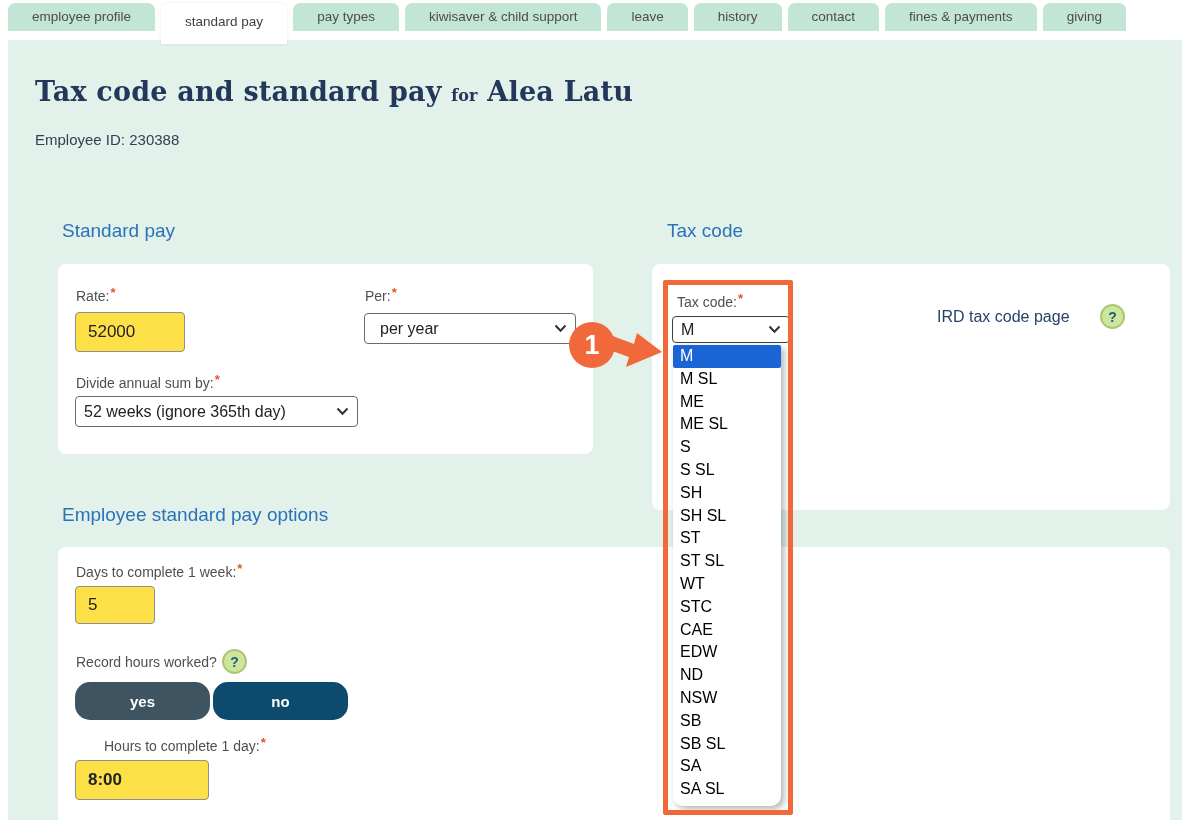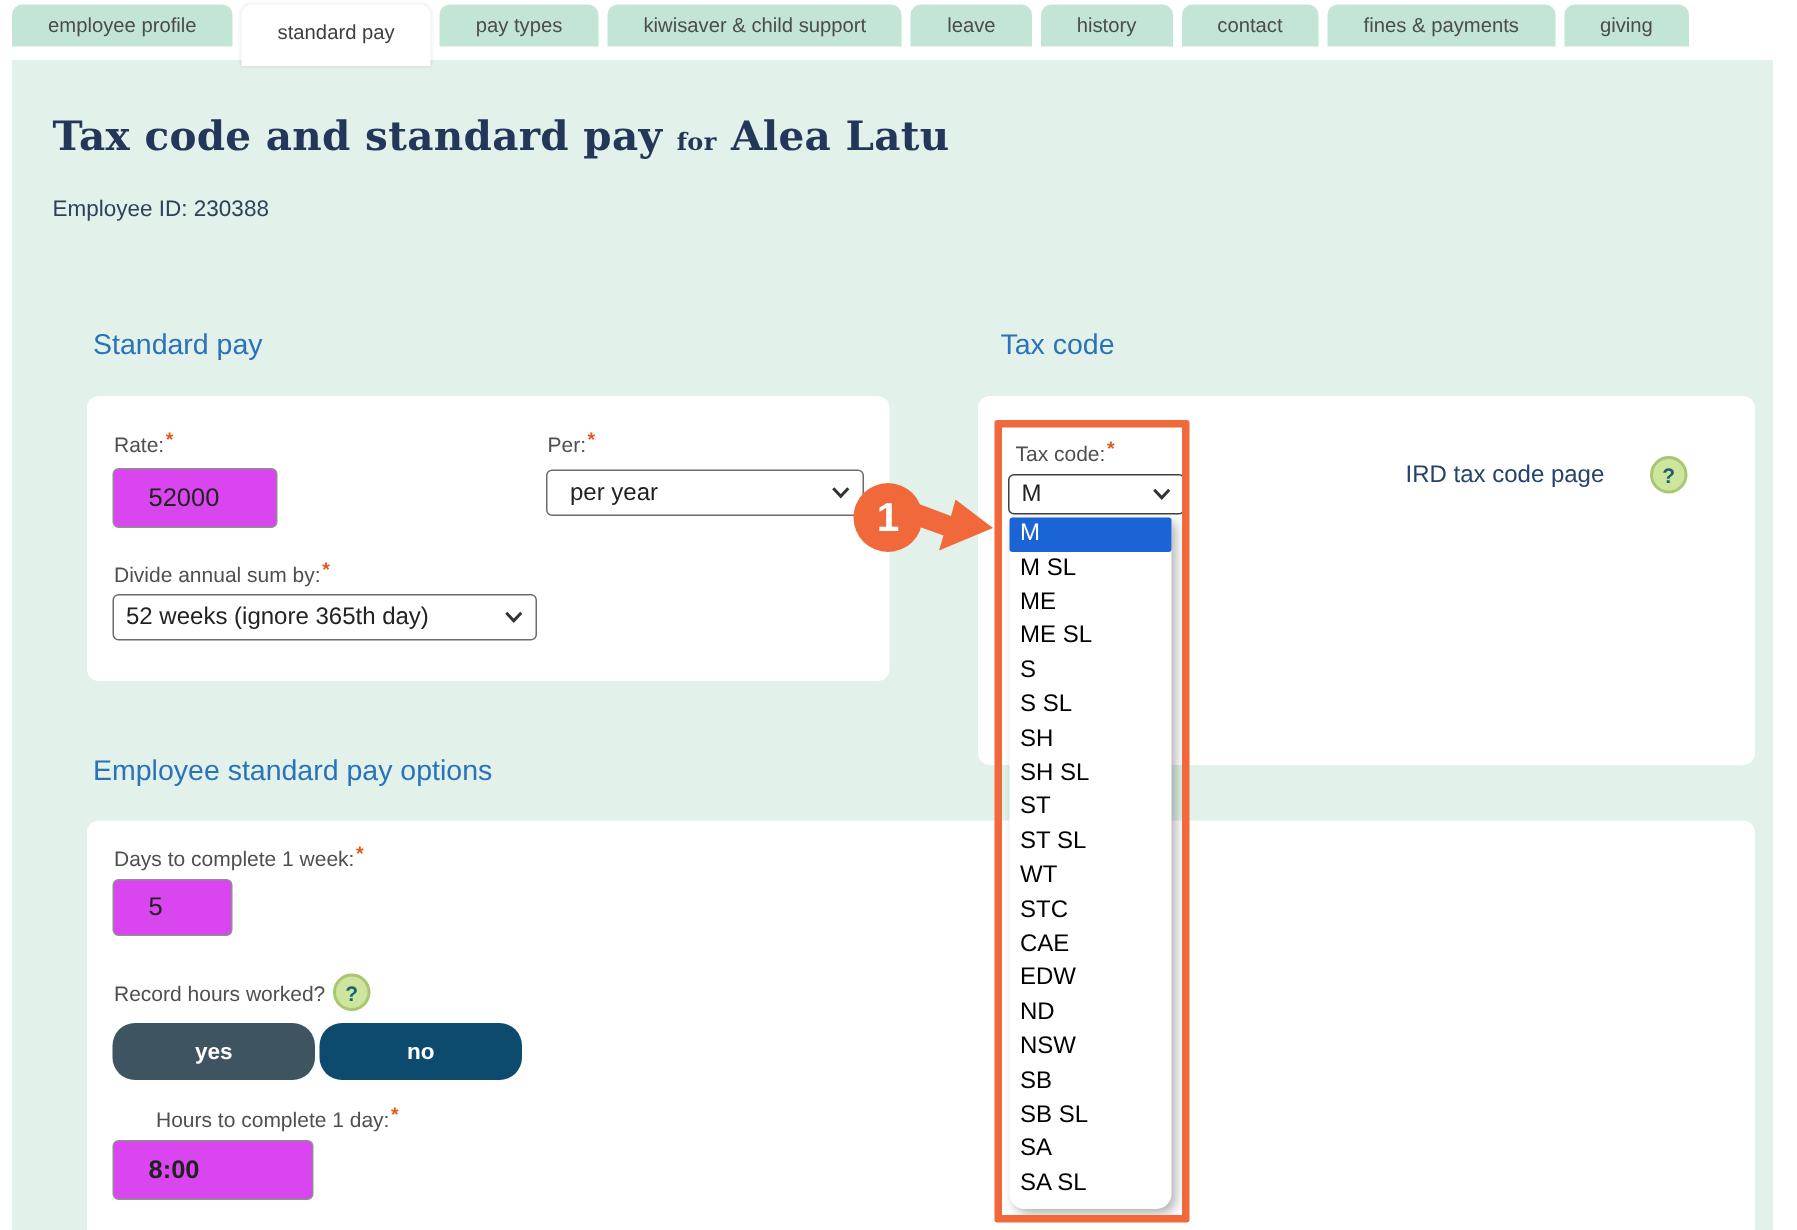--- a/index.html
+++ b/index.html
@@ -41,23 +41,23 @@
   
   .panel{position:absolute;background:#ffffff;border-radius:8px;z-index:1;}
   #panel-standard{left:58px;top:264px;width:535px;height:190px;}
   #panel-tax{left:652px;top:264px;width:518px;height:246px;}
   #panel-options{left:58px;top:547px;width:1112px;height:280px;}
   
   .lbl{position:absolute;z-index:3;font-size:14px;color:#4f4f4f;white-space:nowrap;}
   .req{color:#e2571d;font-weight:bold;font-size:13px;position:relative;top:-4px;margin-left:1px;}
   .tbox{
     position:absolute;z-index:3;box-sizing:border-box;
-    border:1px solid #8f8f8f;border-radius:4px;background:#d946ef;
+    border:1px solid #8f8f8f;border-radius:4px;background:#fde047;
     font-family:"Liberation Sans", sans-serif;font-size:17px;color:#222;
-    padding:0 0 0 23px;
+    padding:0 0 0 12px;
   }
   .sel{
     position:absolute;z-index:3;box-sizing:border-box;
     border:1px solid #6b6b6b;border-radius:4px;background:#fff;
     font-size:16px;color:#222;display:flex;align-items:center;
     padding:0 8px 0 8px;cursor:pointer;
   }
   .sel .sel-val{flex:1;white-space:nowrap;overflow:hidden;}
   .chev{flex:none;margin-left:6px;}
   #f-rate{left:75px;top:312px;width:110px;height:40px;}

